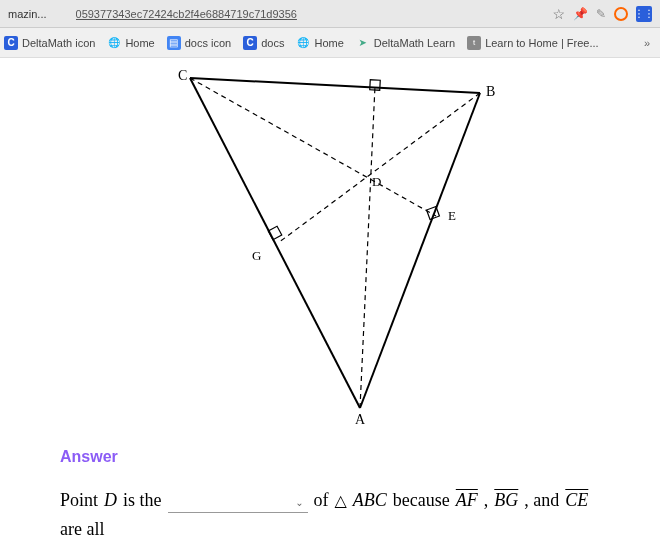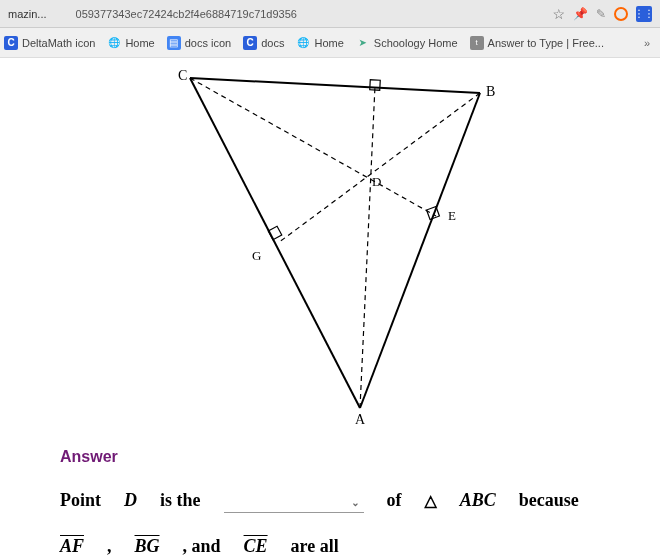--- a/index.html
+++ b/index.html
@@ -14,21 +14,21 @@
       height: 28px;
       background: #e8e8e8;
       display: flex;
       align-items: center;
       padding: 4px 8px;
       font-size: 11px;
       color: #555;
       border-bottom: 1px solid #ccc;
       gap: 21px;
     }
-    .url-text { flex: 1; overflow: hidden; white-space: nowrap; }
+    .url-text { flex: 1; overflow: hidden; white-space: nowrap; text-decoration: underline; }
     .browser-icons { display: flex; gap: 8px; align-items: center; }
     .star-icon { color: #666; font-size: 14px; }
     .pin-icon { color: #d33; font-size: 12px; }
     .ext-icon { color: #888; font-size: 12px; }
     .orange-circle { width: 14px; height: 14px; border: 2px solid #ff6600; border-radius: 50%; }
     .blue-square { width: 16px; height: 16px; background: #2a5fdb; color: #fff; font-size: 10px; display: flex; align-items: center; justify-content: center; border-radius: 2px; }
     
     .bookmarks-bar {
       height: 30px;
       background: #f0f0f0;
@@ -61,31 +61,30 @@
       position: relative;
     }
     .answer-section {
       margin-top: 20px;
       padding: 0 40px;
     }
     .answer-heading {
       font-weight: bold;
       font-size: 16px;
       margin-bottom: 24px;
-      color: #701a75;
+      color: #8b5cf6;
     }
     .answer-line {
       font-family: 'Times New Roman', serif;
       font-size: 18px;
       color: #000;
       display: flex;
       align-items: baseline;
-      gap: 23px;
+      gap: 6px;
       flex-wrap: wrap;
-      font-weight: bold;
     }
     .dropdown {
       display: inline-flex;
       align-items: center;
       border-bottom: 1px solid #999;
       min-width: 140px;
       padding: 2px 4px;
       font-size: 14px;
       color: #999;
       cursor: pointer;
@@ -130,25 +129,25 @@
   <div class="bookmark">
     <span class="bm-icon c-icon">C</span>
     <span>docs</span>
   </div>
   <div class="bookmark">
     <span class="bm-icon globe-icon">🌐</span>
     <span>Home</span>
   </div>
   <div class="bookmark">
     <span class="bm-icon" style="color:#4a8;">➤</span>
-    <span>Schoology Home</span>
+    <span>DeltaMath Learn</span>
   </div>
   <div class="bookmark">
     <span class="bm-icon type-icon">t</span>
-    <span>Answer to Type | Free...</span>
+    <span>Learn to Home | Free...</span>
   </div>
   <span class="chevrons">»</span>
 </div>
 
 <div class="content-area">
   <div class="diagram-container">
     <svg width="400" height="360" viewBox="0 0 400 360">
 
       <line x1="60" y1="10" x2="350" y2="25" stroke="#000" stroke-width="2"></line>
       <line x1="350" y1="25" x2="230" y2="340" stroke="#000" stroke-width="2"></line>

